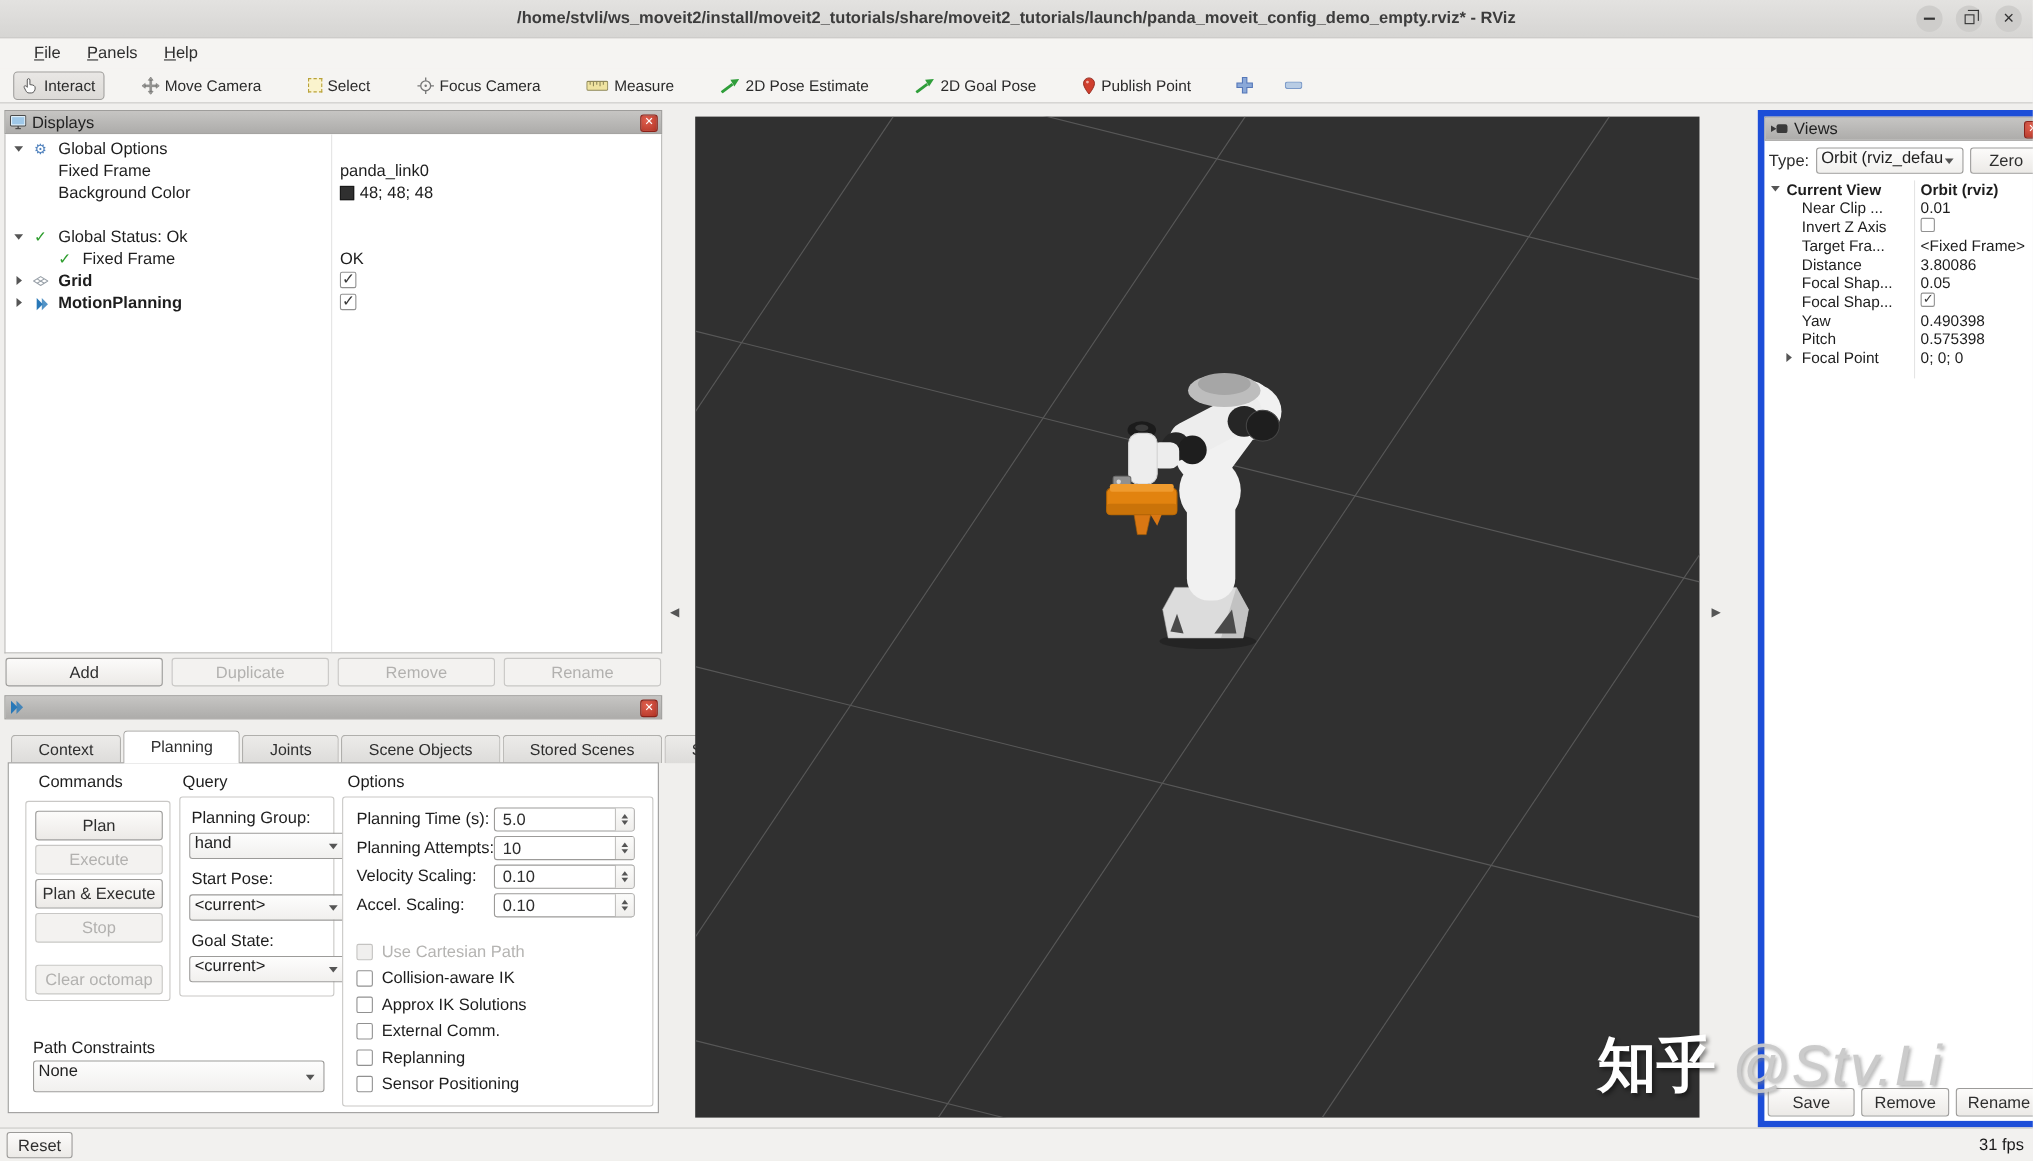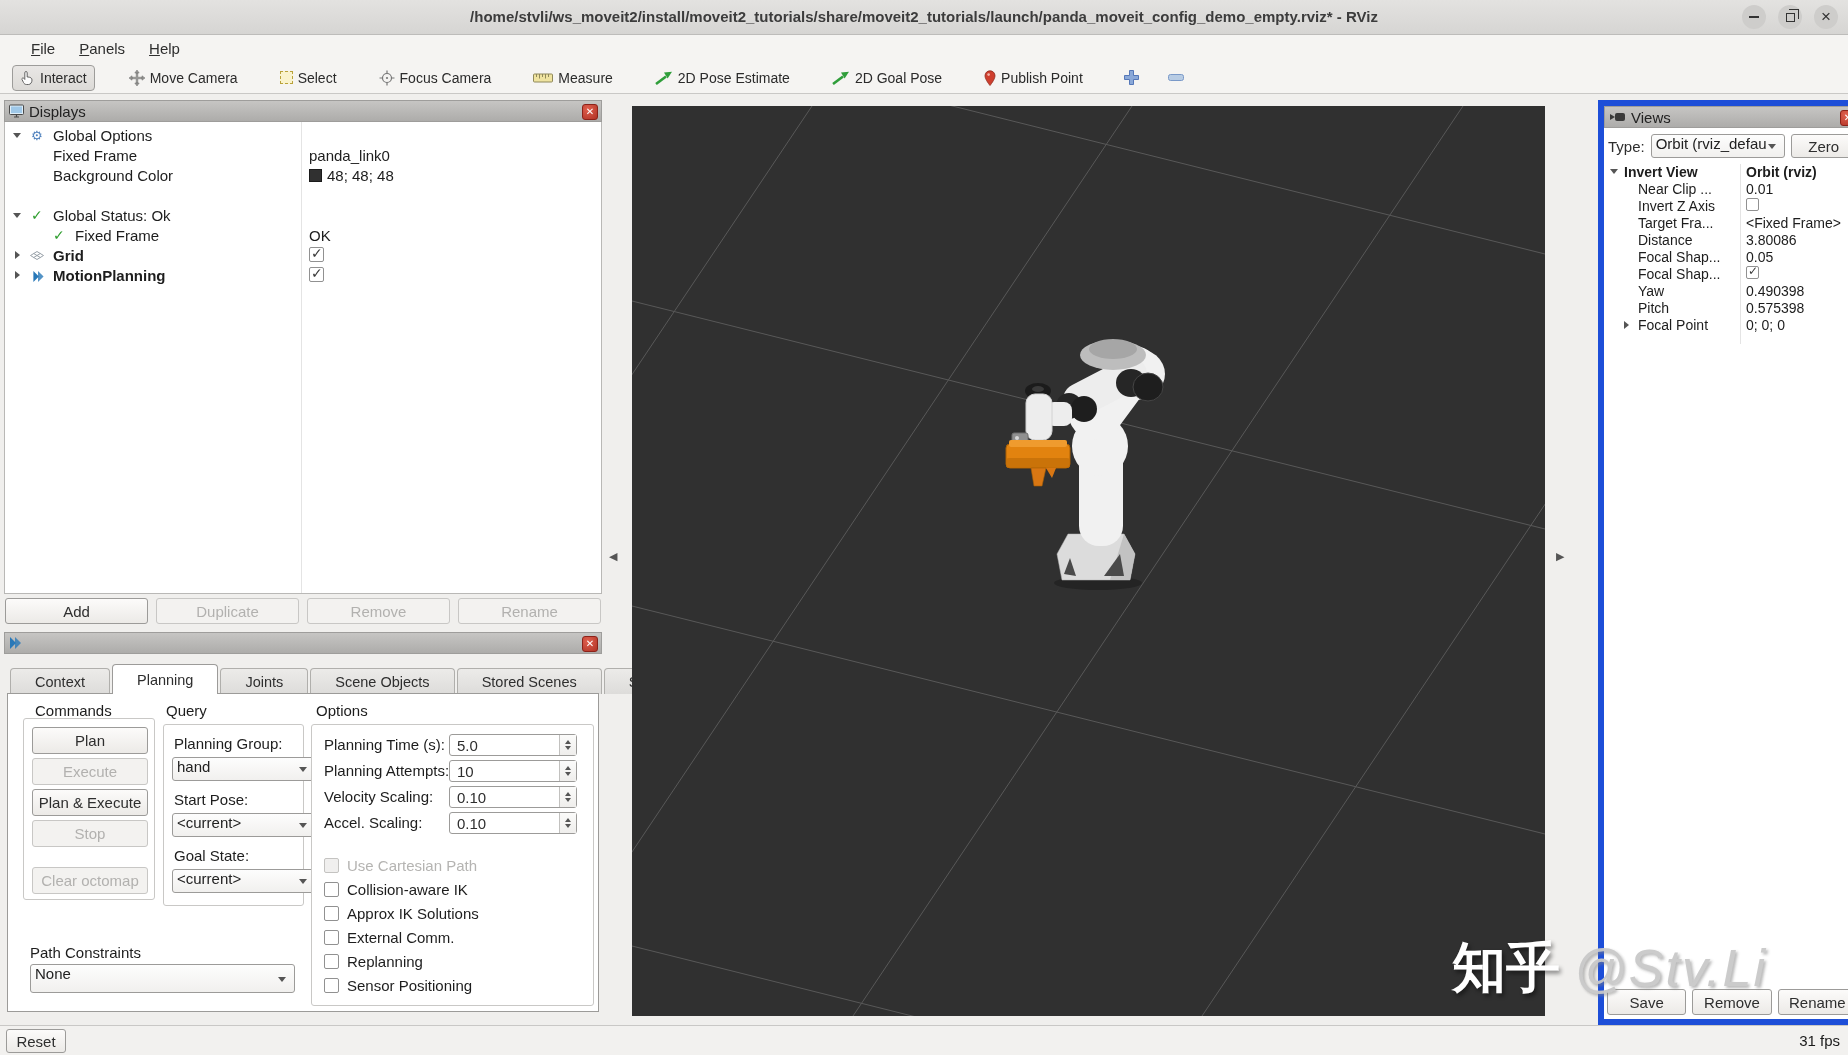--- a/index.html
+++ b/index.html
@@ -288,21 +288,21 @@
         <div class="ts">
             <span class="tri-right-s"></span>
           </div>
       </div>
     </div>
     <div class="tab-content">
       <span class="group-label" style="left:27px;top:8px">Commands</span>
       <span class="group-label" style="left:158px;top:8px">Query</span>
       <span class="group-label" style="left:308px;top:8px">Options</span>
 
-      <div class="groupbox" style="left:15px;top:24px;width:132px;height:182px">
+      <div class="groupbox" style="left:15px;top:34px;width:132px;height:182px">
         <div class="btn cmd-btn mnemonic" style="top:8px">Plan</div>
         <div class="btn cmd-btn disabled" style="top:39px">Execute</div>
         <div class="btn cmd-btn" style="top:70px">Plan &amp; Execute</div>
         <div class="btn cmd-btn disabled mnemonic" style="top:101px">Stop</div>
         <div class="btn cmd-btn disabled" style="top:148px">Clear octomap</div>
       </div>
 
       <div class="groupbox" style="left:155px;top:30px;width:141px;height:182px">
         <span class="q-label" style="top:10px">Planning Group:</span>
         <div class="dropdown q-drop" style="top:32px">
@@ -449,21 +449,21 @@
       <span class="type-label">Type:</span>
       <div class="dropdown" style="width:142px;height:24px">
           <span style="overflow:hidden;white-space:nowrap;max-width:112px">Orbit (rviz_defau</span>
         </div>
       <div class="btn" style="width:68px;height:24px">Zero</div>
     </div>
     <div class="vtree">
       <div class="colsep"></div>
       <div class="vrow" style="top:0px">
         <span class="tri-down" style="position:absolute;left:6px;top:5px"></span>
-        <span class="lbl bold" style="left:20px">Invert View</span>
+        <span class="lbl bold" style="left:20px">Current View</span>
         <span class="val bold">Orbit (rviz)</span>
       </div>
       <div class="vrow" style="top:17px">
         <span class="lbl" style="left:34px">Near Clip ...</span>
         <span class="val">0.01</span>
       </div>
       <div class="vrow" style="top:34px">
         <span class="lbl" style="left:34px">Invert Z Axis</span>
         <span class="val">
             <span class="checkbox"></span>

